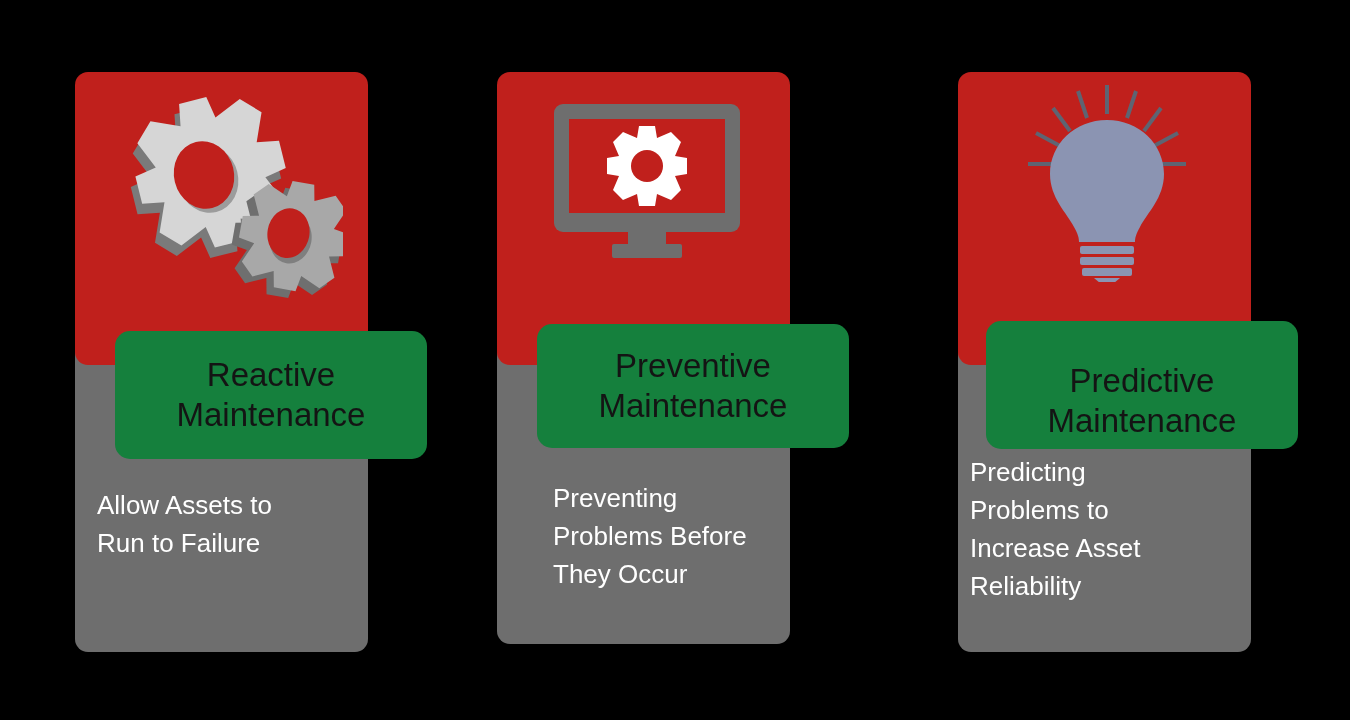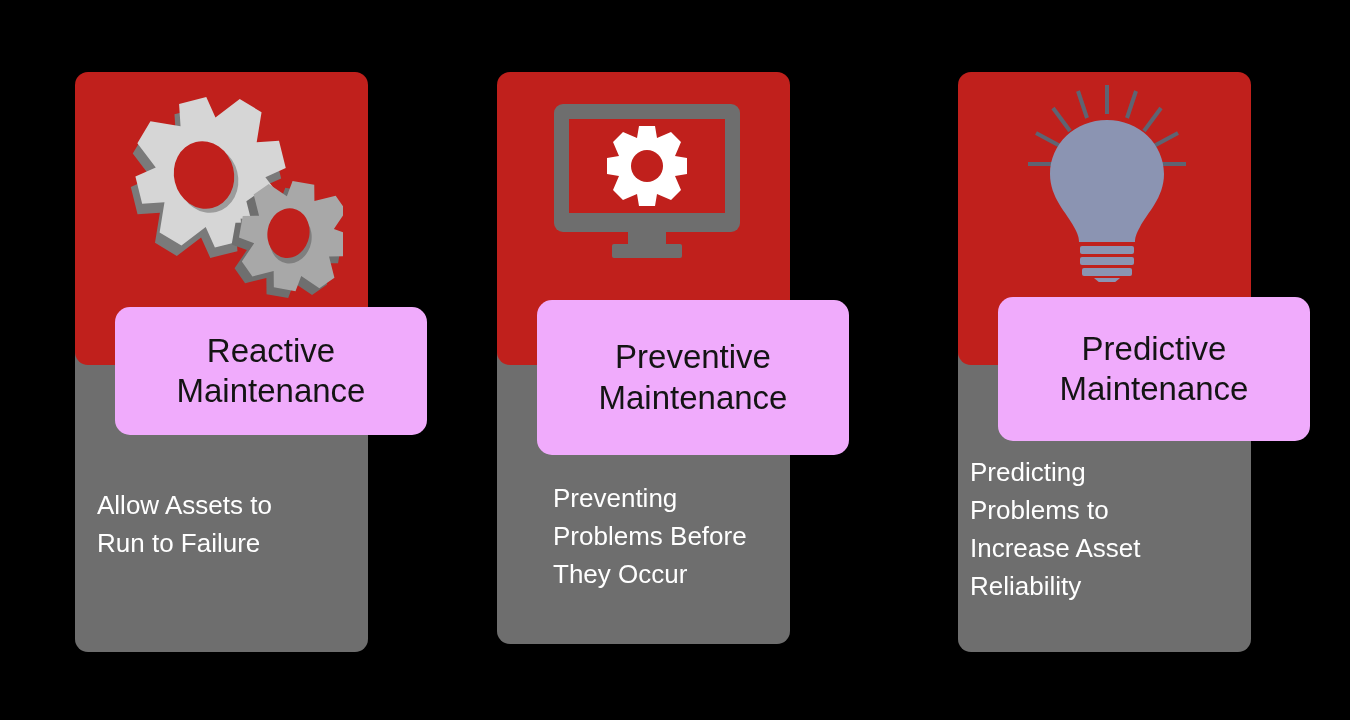--- a/index.html
+++ b/index.html
@@ -36,28 +36,29 @@
     position: absolute;
     left: 0;
     border-radius: 13px;
     background: #6e6e6e;
     z-index: 0;
   }
 
   
   .label-chip {
     position: absolute;
-    background: #f0abfc;
+    background: #15803d;
     border-radius: 15px;
     z-index: 5;
     display: flex;
     align-items: center;
     justify-content: center;
     box-sizing: border-box;
     padding: 8px 16px;
+    margin-top: 24px;
   }
   .label-text {
     color: #141414;
     font-size: 33px;
     line-height: 1.22;
     text-align: center;
     font-weight: 400;
     white-space: pre-line;
   }
 
@@ -179,21 +180,21 @@
             L 34,24 L 24,34 L 10,28
             L 8,40 L -8,40 L -10,28
             L -24,34 L -34,24 L -28,10
             L -40,8 L -40,-8 L -28,-10
             L -34,-24 L -24,-34 L -10,-28 Z"></path>
           <circle cx="0" cy="0" r="16" fill="#c0201c"></circle>
         </g>
       </svg>
     </div>
 
-    <div class="label-chip" style="left:40px; top:228px; width:312px; height:155px;">
+    <div class="label-chip" style="left:40px; top:228px; width:312px; height:124px;">
       <span class="label-text">Preventive
 Maintenance</span>
     </div>
 
     <div class="desc-text" style="left:20px; top:408px; width:270px;margin-left:36px;">Preventing
 Problems Before
 They Occur</div>
   </div>
 
   <div class="card" style="left:958px; width:293px;">
@@ -228,21 +229,21 @@
 
         <g fill="#8b94b2">
           <rect x="64" y="164" width="54" height="8" rx="2"></rect>
           <rect x="64" y="175" width="54" height="8" rx="2"></rect>
           <rect x="66" y="186" width="50" height="8" rx="2"></rect>
         </g>
         <path fill="#8b94b2" d="M 78,196 L 104,196 L 91,207 Z"></path>
       </svg>
     </div>
 
-    <div class="label-chip" style="left:40px; top:225px; width:312px; height:144px;">
+    <div class="label-chip" style="left:28px; top:225px; width:312px; height:128px;align-items:flex-end;">
       <span class="label-text">Predictive
 Maintenance</span>
     </div>
 
     <div class="desc-text" style="left:12px; top:382px; width:270px;">Predicting
 Problems to
 Increase Asset
 Reliability</div>
   </div>
 

